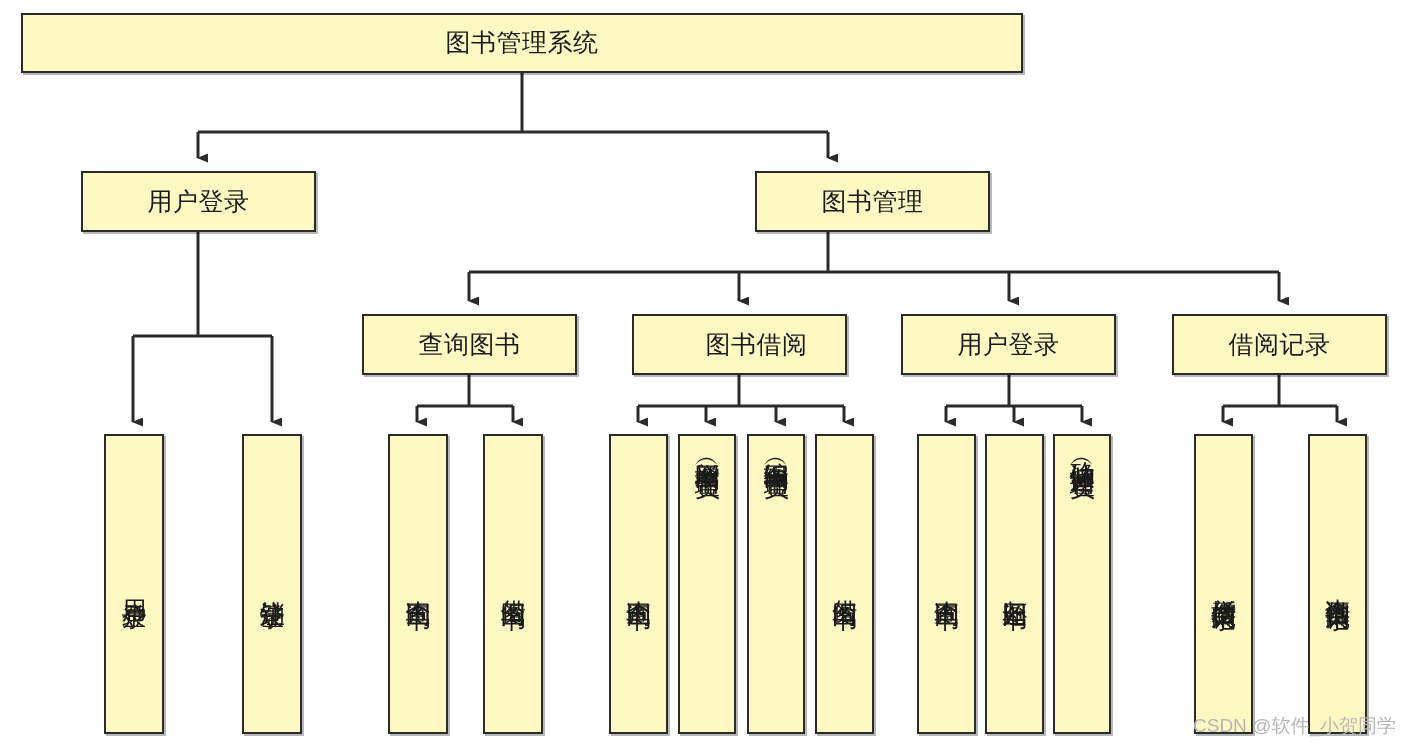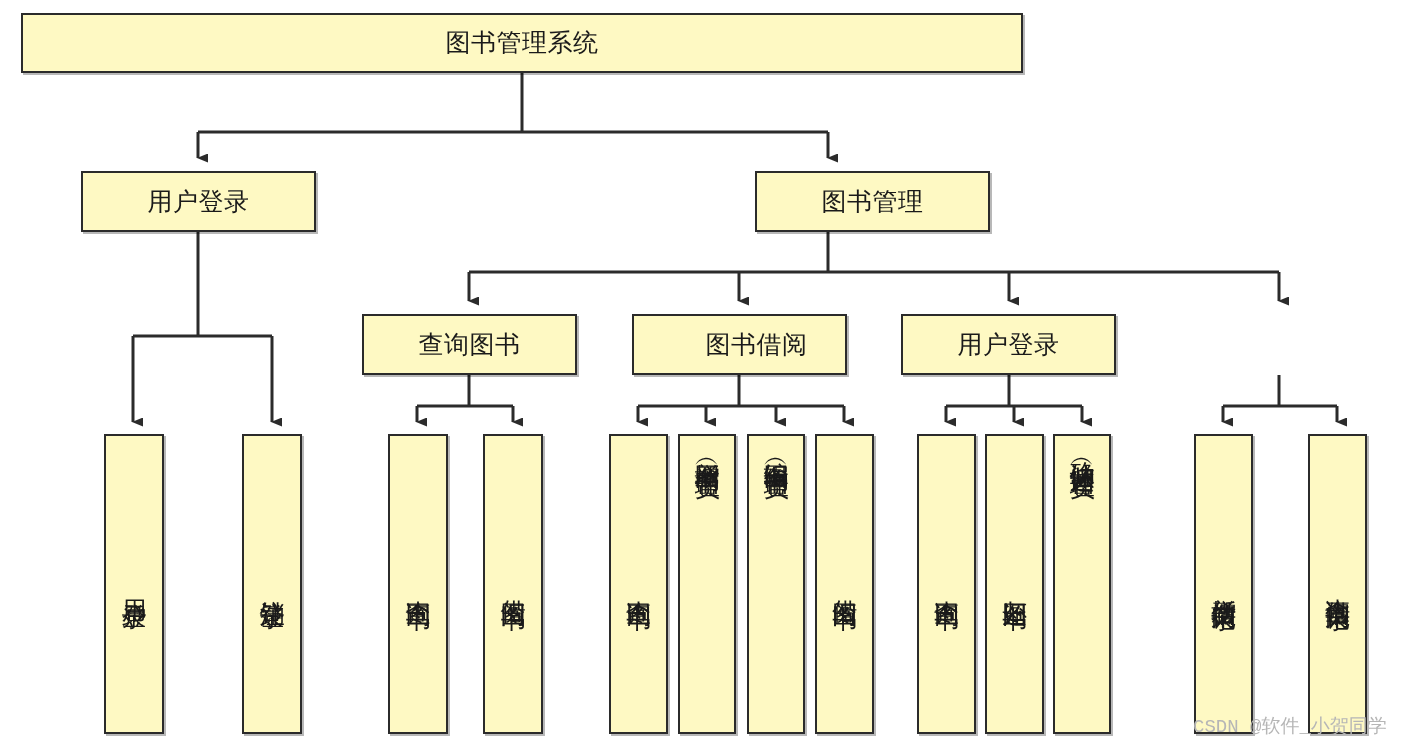--- a/index.html
+++ b/index.html
@@ -63,21 +63,21 @@
     padding-top: 0;
   }
   #watermark {
     position: absolute;
     left: 1193px;
     top: 713px;
     font-size: 19px;
     color: #b6b6b6;
     white-space: nowrap;
     z-index: 5;
-    font-family: Liberation Mono, monospace;
+    font-family: Liberation Sans, sans-serif;
   }
 </style>
 </head>
 <body>
 
 <div id="canvas">
 
   <svg id="edges" viewBox="0 0 1405 747" xmlns="http://www.w3.org/2000/svg">
     <defs>
       <marker id="arw" markerWidth="9" markerHeight="11" refX="4.5" refY="10" orient="auto" markerUnits="userSpaceOnUse">
@@ -141,20 +141,23 @@
 
   <div class="node horiz" style="left:362px; top:314px; width:215px; height:61px;">
     <span class="lbl">查询图书</span>
   </div>
   <div class="node horiz" style="left:632px; top:314px; width:215px; height:61px;padding-left:34px;">
     <span class="lbl">图书借阅</span>
   </div>
   <div class="node horiz" style="left:901px; top:314px; width:215px; height:61px;">
     <span class="lbl">用户登录</span>
   </div>
+  <div class="node horiz" style="left:1172px; top:314px; width:215px; height:61px;">
+    <span class="lbl">借阅记录</span>
+  </div>
 
   <div class="node vert mid" style="left:104px; top:434px; width:60px; height:300px;">
     <span class="lbl">用户登录</span>
   </div>
   <div class="node vert mid" style="left:242px; top:434px; width:60px; height:300px;">
     <span class="lbl">注销登录</span>
   </div>
 
   <div class="node vert mid" style="left:388px; top:434px; width:60px; height:300px;">
     <span class="lbl">查询图书</span>

